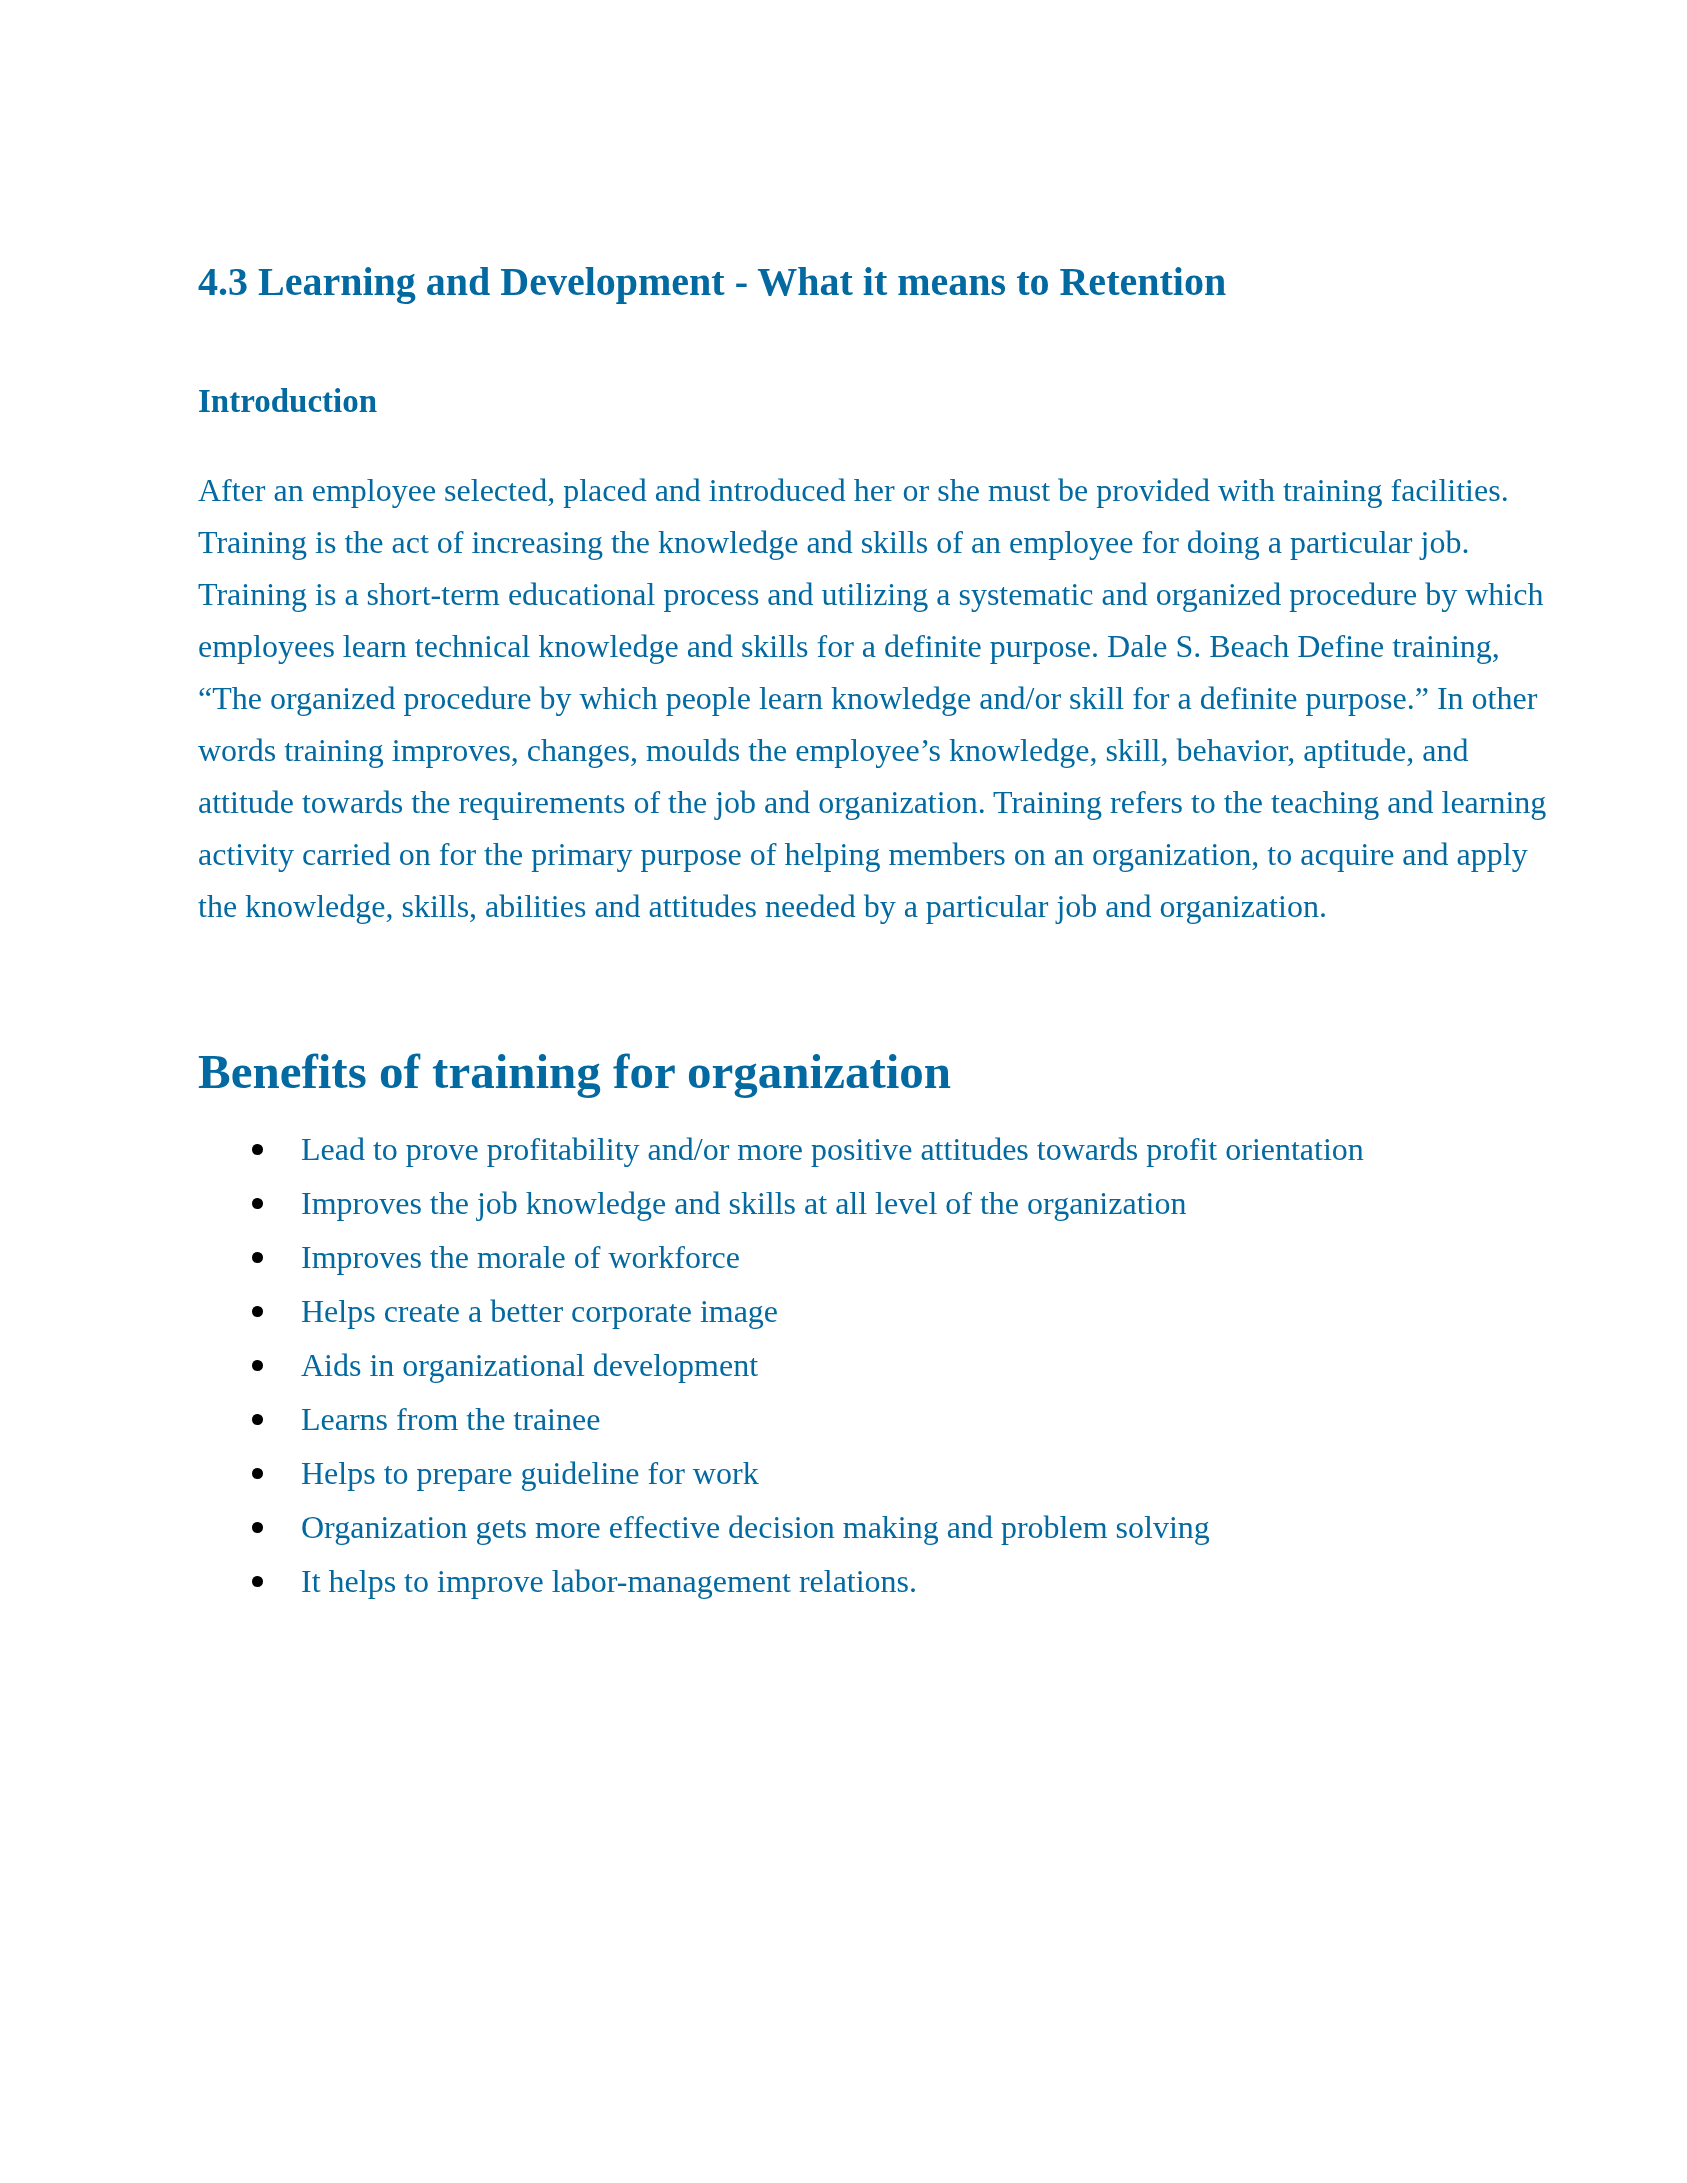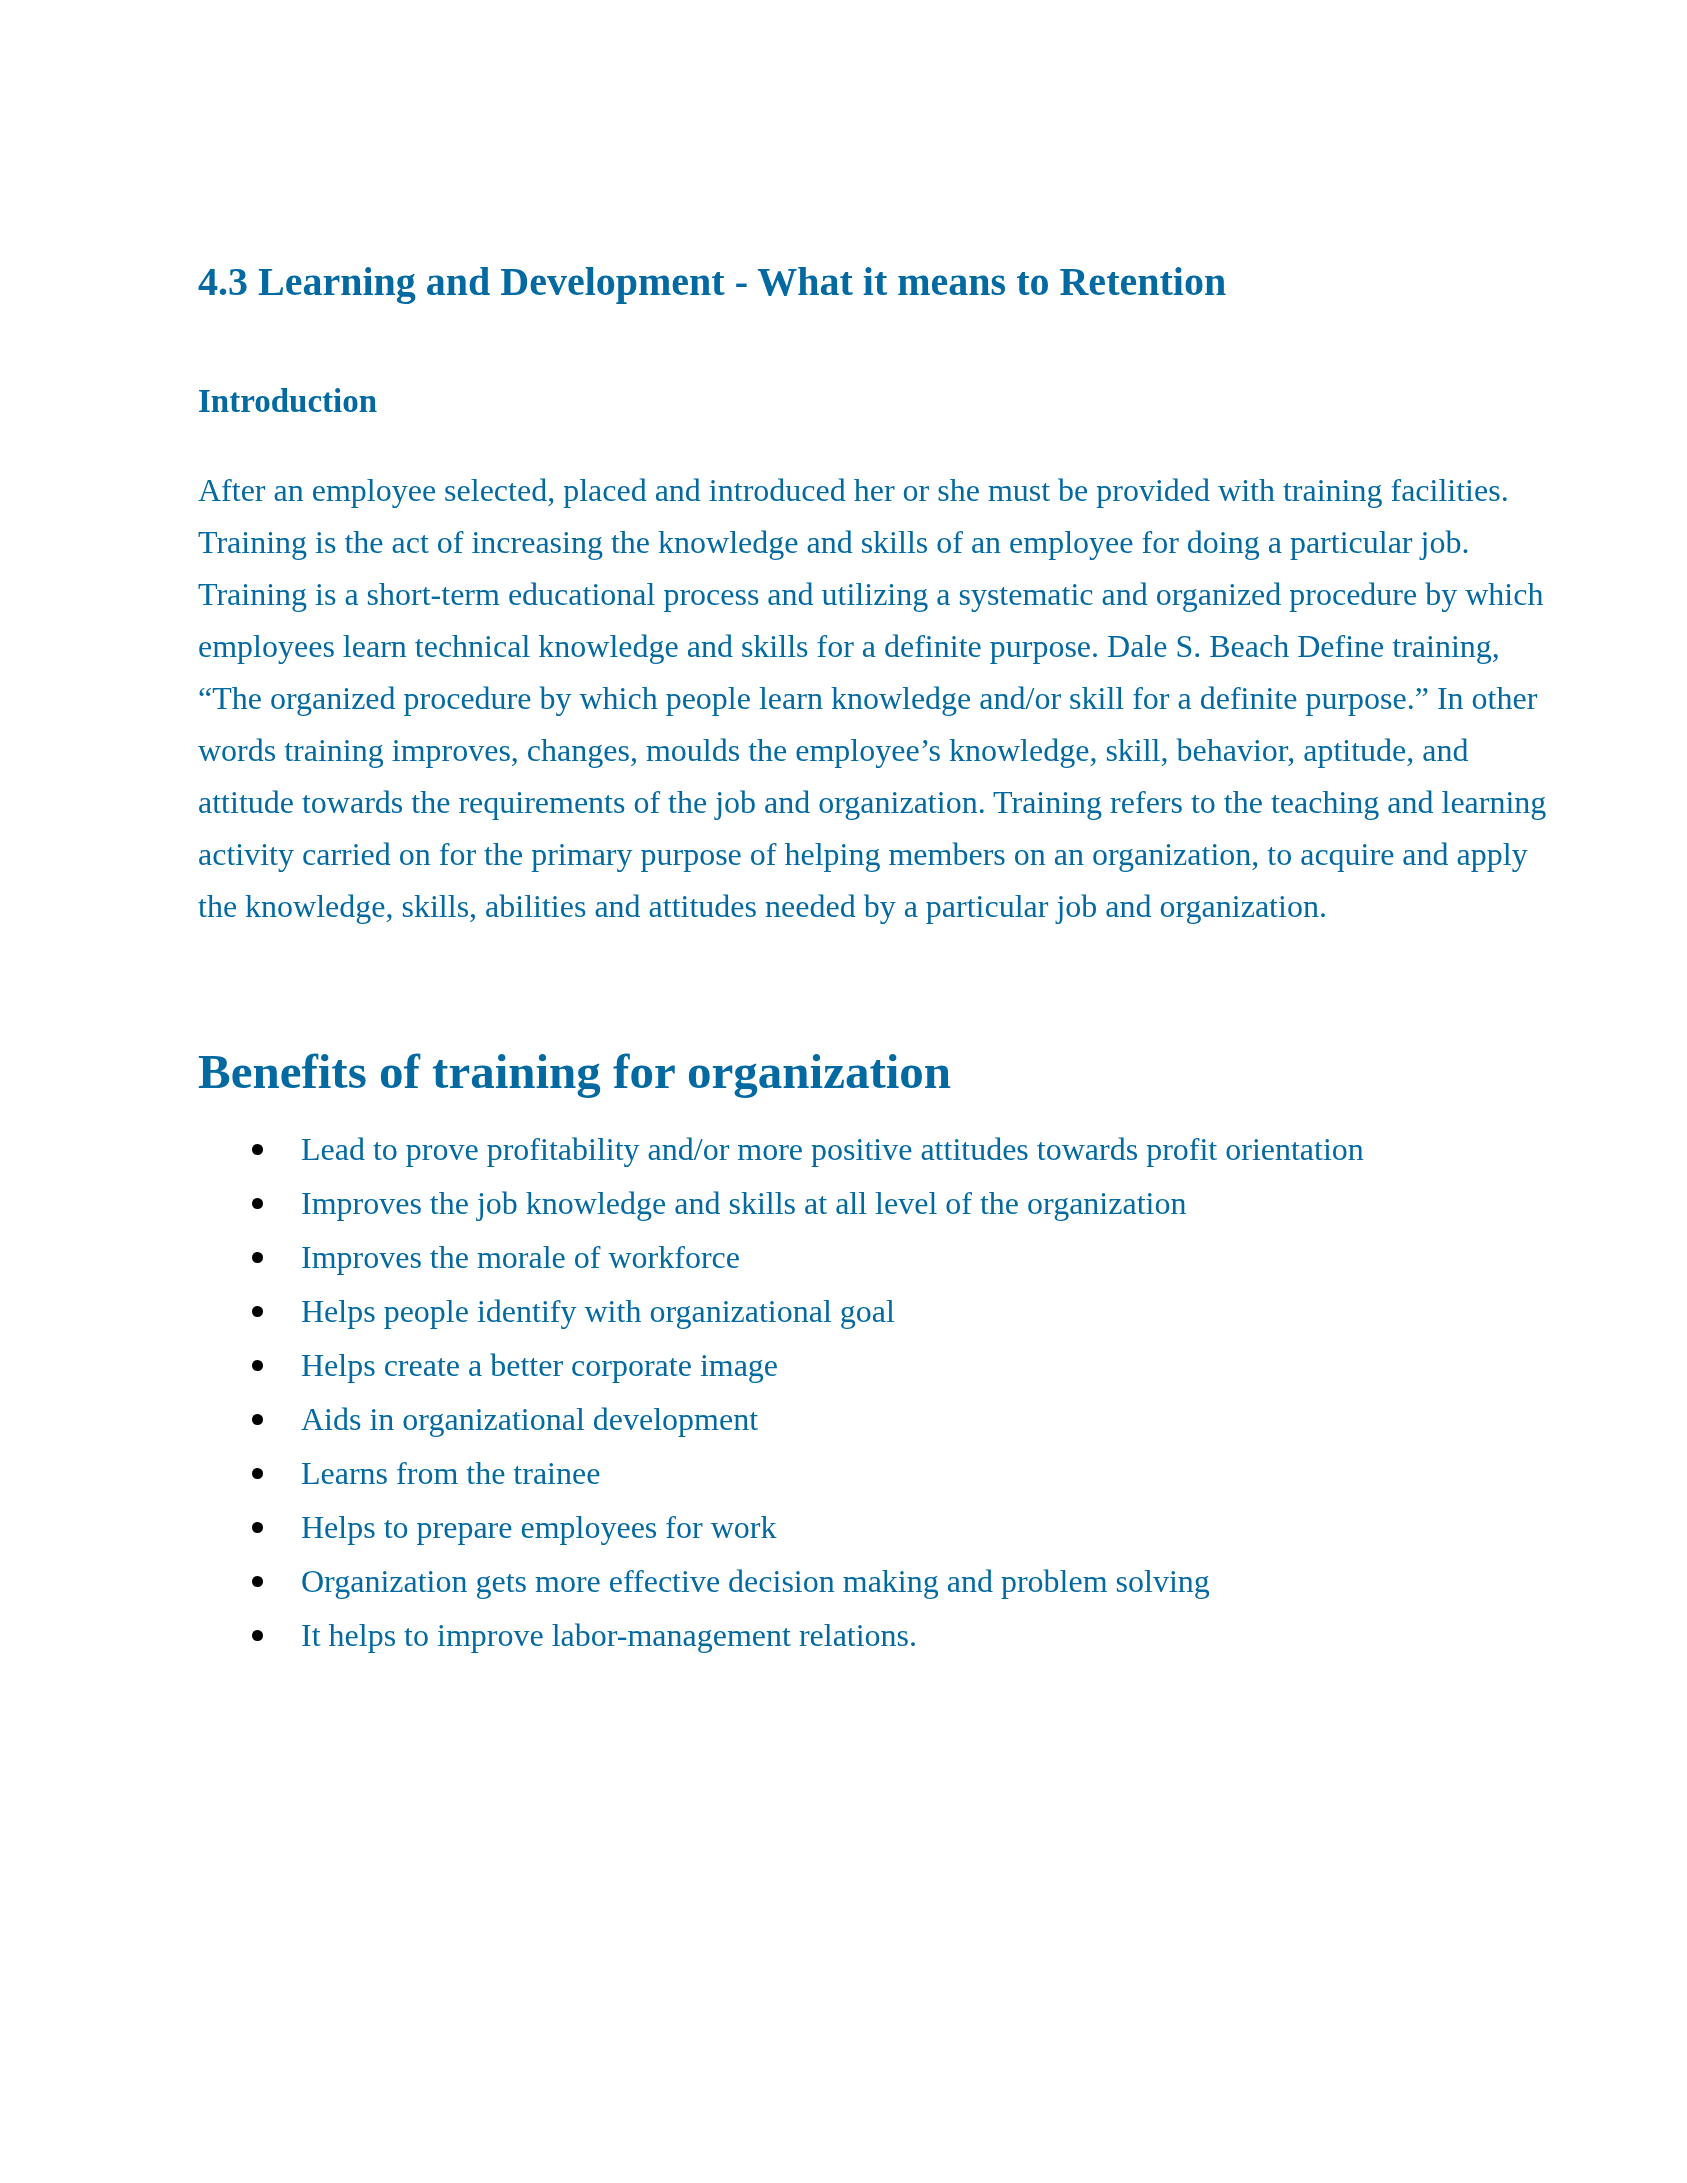--- a/index.html
+++ b/index.html
@@ -95,23 +95,22 @@
     <div class="para-line">activity carried on for the primary purpose of helping members on an organization, to acquire and apply</div>
     <div class="para-line">the knowledge, skills, abilities and attitudes needed by a particular job and organization.</div>
   </div>
 
   <h2 class="benefits-heading">Benefits of training for organization</h2>
 
   <ul class="benefits-list">
     <li><span class="bullet-dot"></span><span>Lead to prove profitability and/or more positive attitudes towards profit orientation</span></li>
     <li><span class="bullet-dot"></span><span>Improves the job knowledge and skills at all level of the organization</span></li>
     <li><span class="bullet-dot"></span><span>Improves the morale of workforce</span></li>
-    <li><span class="bullet-dot"></span><span>Helps people identify with organizational goal</span></li>
     <li><span class="bullet-dot"></span><span>Helps create a better corporate image</span></li>
     <li><span class="bullet-dot"></span><span>Aids in organizational development</span></li>
     <li><span class="bullet-dot"></span><span>Learns from the trainee</span></li>
-    <li><span class="bullet-dot"></span><span>Helps to prepare employees for work</span></li>
+    <li><span class="bullet-dot"></span><span>Helps to prepare guideline for work</span></li>
     <li><span class="bullet-dot"></span><span>Organization gets more effective decision making and problem solving</span></li>
     <li><span class="bullet-dot"></span><span>It helps to improve labor-management relations.</span></li>
   </ul>
 
 </div>
 
 
 </body></html>

